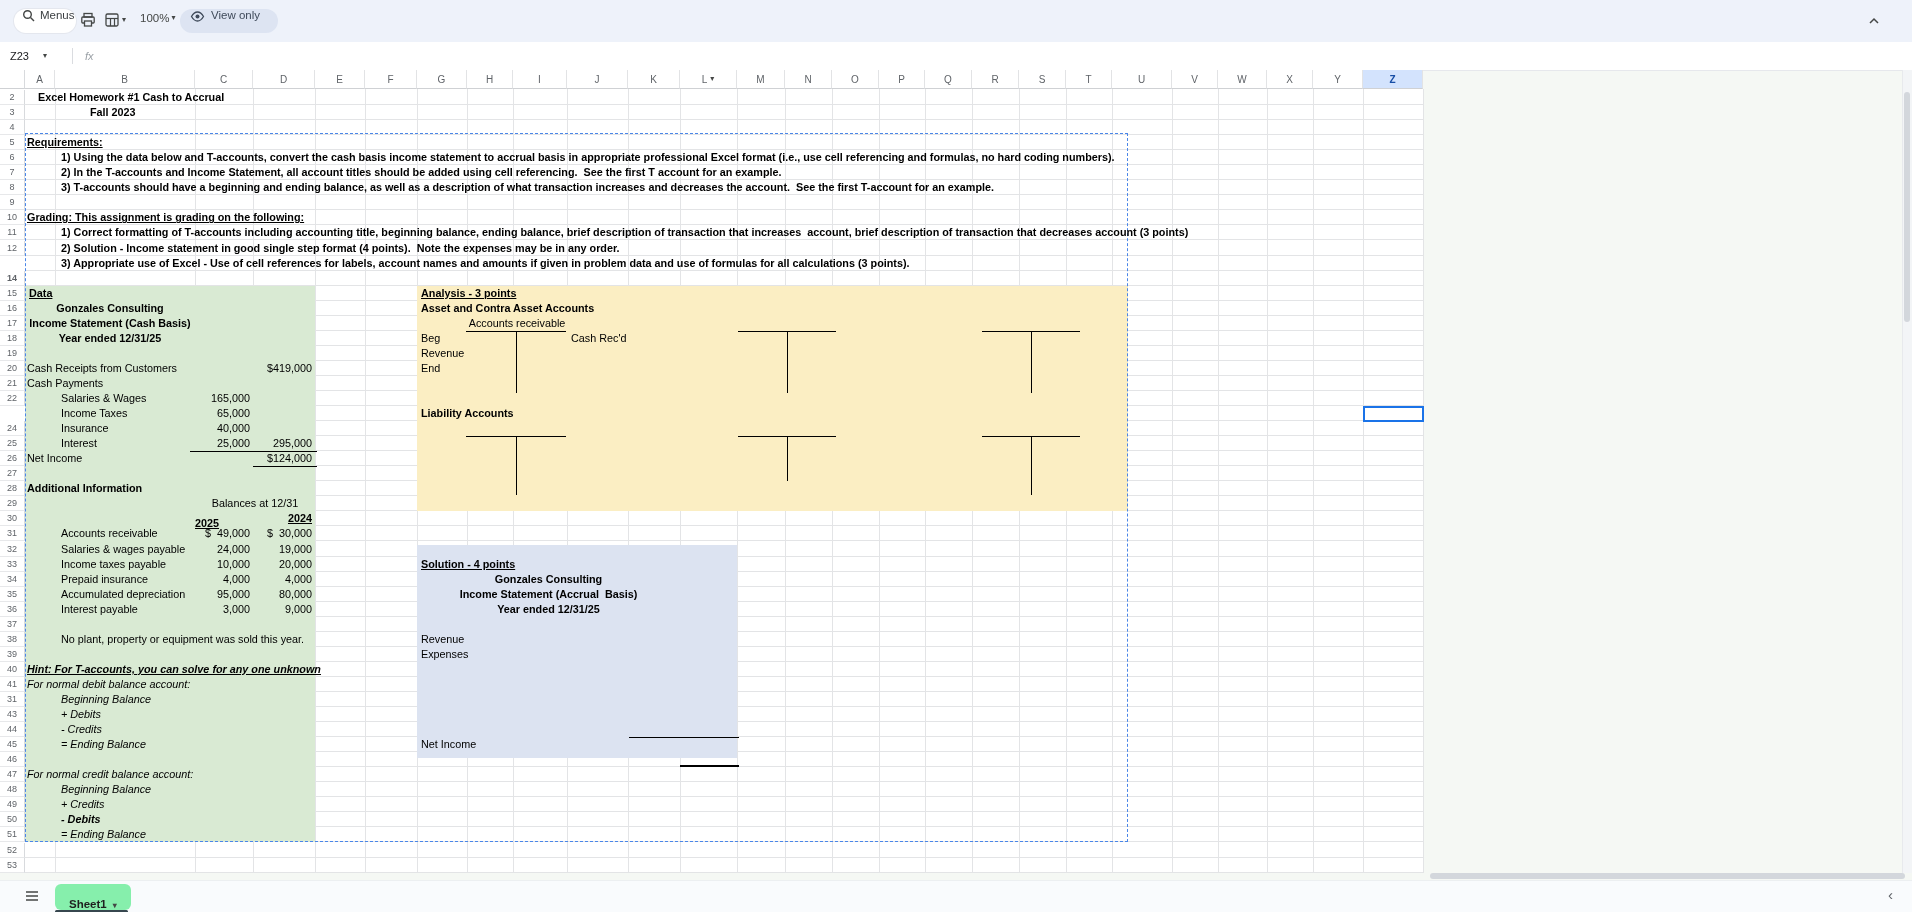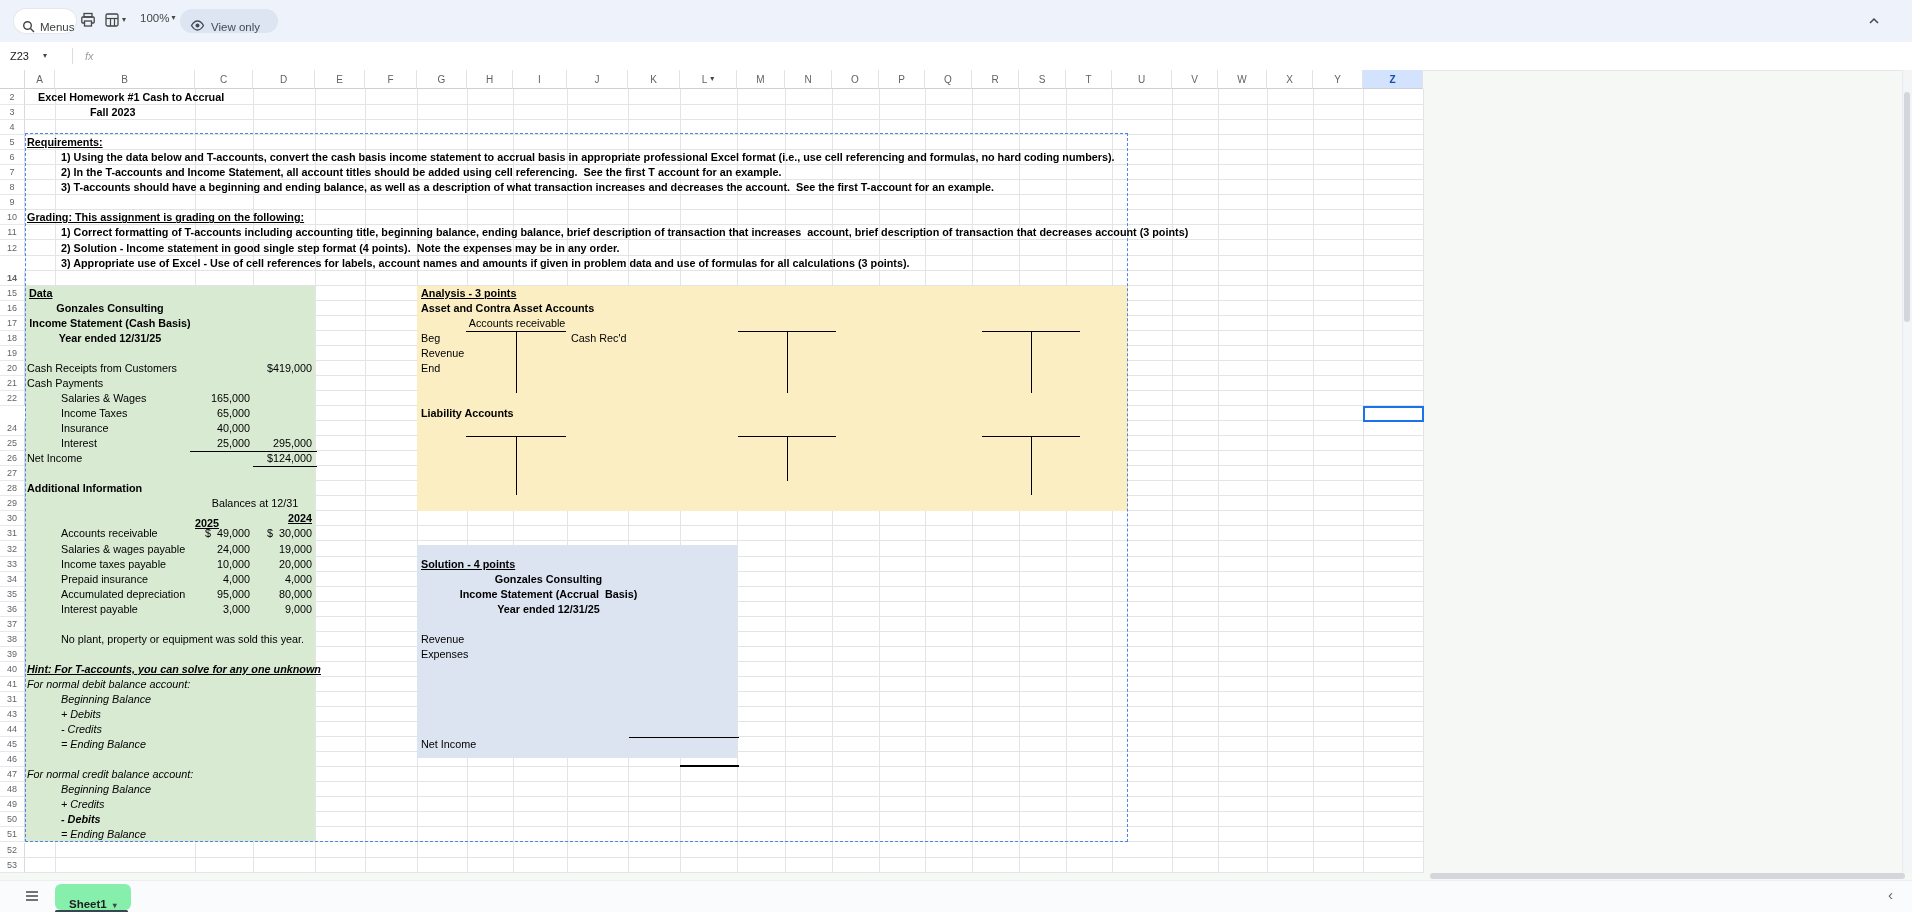--- a/index.html
+++ b/index.html
@@ -1,21 +1,21 @@
 <!DOCTYPE html>
 <html><head>
 <meta charset="utf-8">
 <style>
   html,body{margin:0;padding:0;}
   body{width:1912px;height:912px;overflow:hidden;position:relative;
        font-family:"Liberation Sans",sans-serif;background:#f5f8f4;color:#202124;}
   #app{position:absolute;inset:0;}
   
   #toolbar{position:absolute;left:0;top:0;width:1912px;height:42px;background:#eef2fa;}
-  .pill{position:absolute;top:9px;height:24px;border-radius:13px;display:flex;align-items:flex-end;
+  .pill{position:absolute;top:9px;height:24px;border-radius:13px;display:flex;align-items:flex-start;
         font-size:11.5px;color:#3c4043;}
   #menus-pill{left:14px;width:54px;background:#fff;padding-left:8px;gap:5px;box-shadow:0 0 0 1px #e4e7ee;}
   #viewonly-chip{left:180px;width:88px;background:#dde4f2;padding-left:10px;gap:6px;color:#3f4a5a;}
   .tbtn{position:absolute;top:12px;display:flex;align-items:center;gap:2px;color:#444746;font-size:11.5px;}
   #print-btn{left:80px;}
   #grid-btn{left:104px;}
   #zoom-btn{left:140px;}
   #collapse-btn{left:1866px;top:13px;}
   .caret{font-size:8px;color:#444746;line-height:1;}
   

